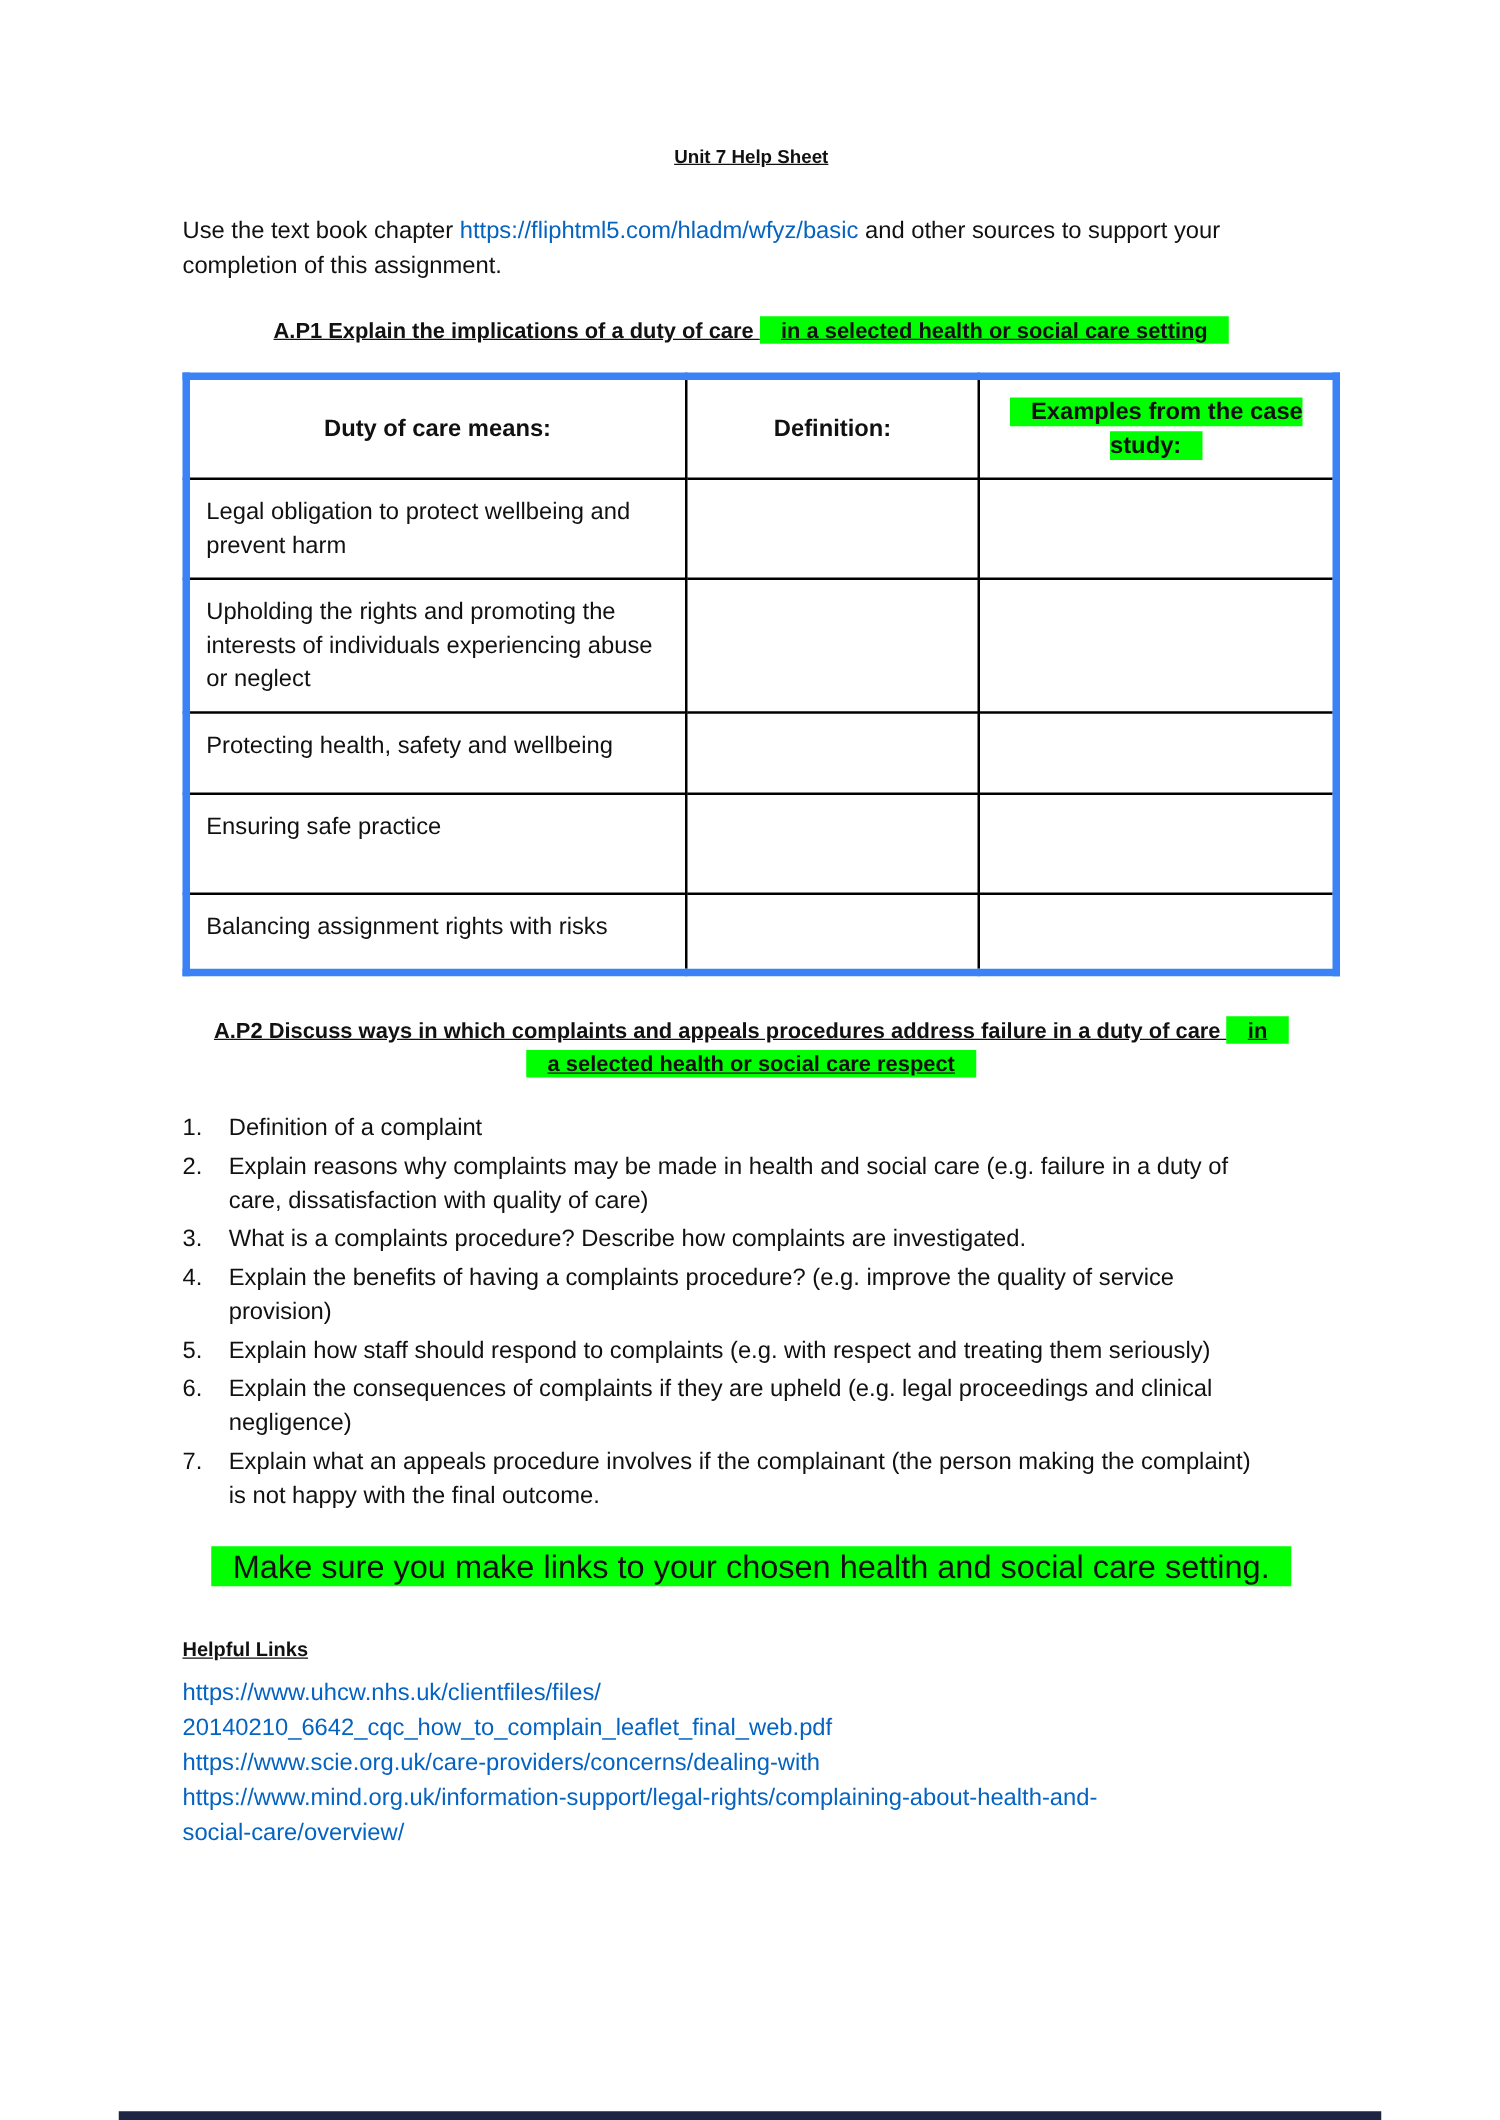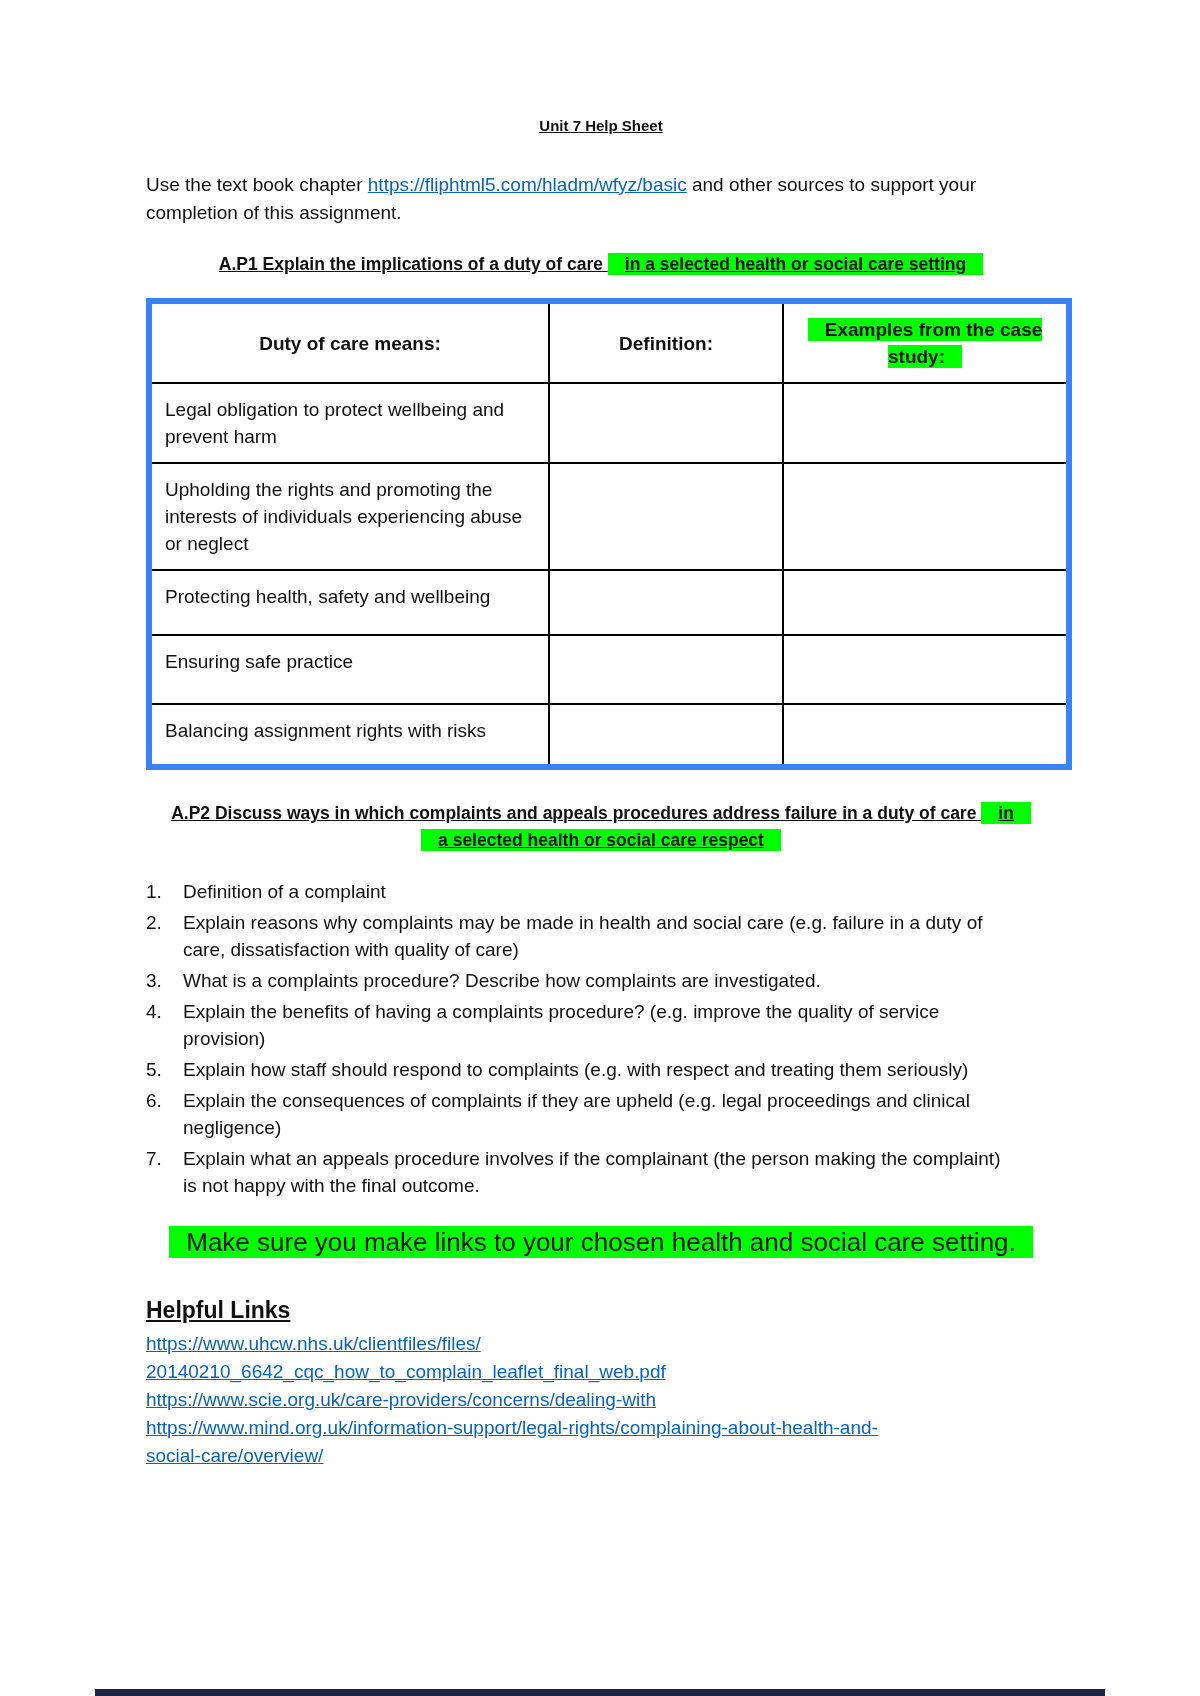--- a/index.html
+++ b/index.html
@@ -22,21 +22,20 @@
     margin: 0 0 32px 0;
   }
   .intro {
     font-size: 19px;
     line-height: 28px;
     max-width: 880px;
     margin: 0 0 24px 0;
   }
   a {
     color: var(--link-blue, #0563c1);
-    text-decoration: underline;
     cursor: pointer;
   }
   mark {
     background: var(--highlight, #00ff00);
     color: inherit;
     padding: 1px 17px;
   }
   .heading {
     text-align: center;
     font-weight: bold;
@@ -66,42 +65,42 @@
     height: 62px;
   }
   table.duty td {
     vertical-align: top;
     text-align: left;
     font-weight: normal;
   }
   tr.r1 { height: 75px; }
   tr.r2 { height: 86px; }
   tr.r3 { height: 65px; }
-  tr.r4 { height: 69px; }
+  tr.r4 { height: 80px; }
   tr.r5 { height: 63px; }
   .heading.ap2 { margin-bottom: 24px; }
   ol.tasks {
     list-style: none;
     margin: 0 0 30px 0;
     padding: 0;
     font-size: 19px;
     line-height: 27px;
   }
   ol.tasks li { display: flex; margin-bottom: 4px; }
   ol.tasks .num { flex: none; width: 37px; }
   ol.tasks .txt { max-width: 830px; }
   .note-line {
     text-align: center;
     font-size: 26px;
     line-height: 27px;
     margin: 0 0 42px 0;
   }
   .helpful-heading {
     font-weight: bold;
-    font-size: 23px;
+    font-size: 16px;
     line-height: 24px;
     text-decoration: underline;
     margin: 0 0 8px 0;
   }
   .link-line {
     font-size: 19px;
     line-height: 28px;
   }
   .next-page-edge {
     position: absolute;

